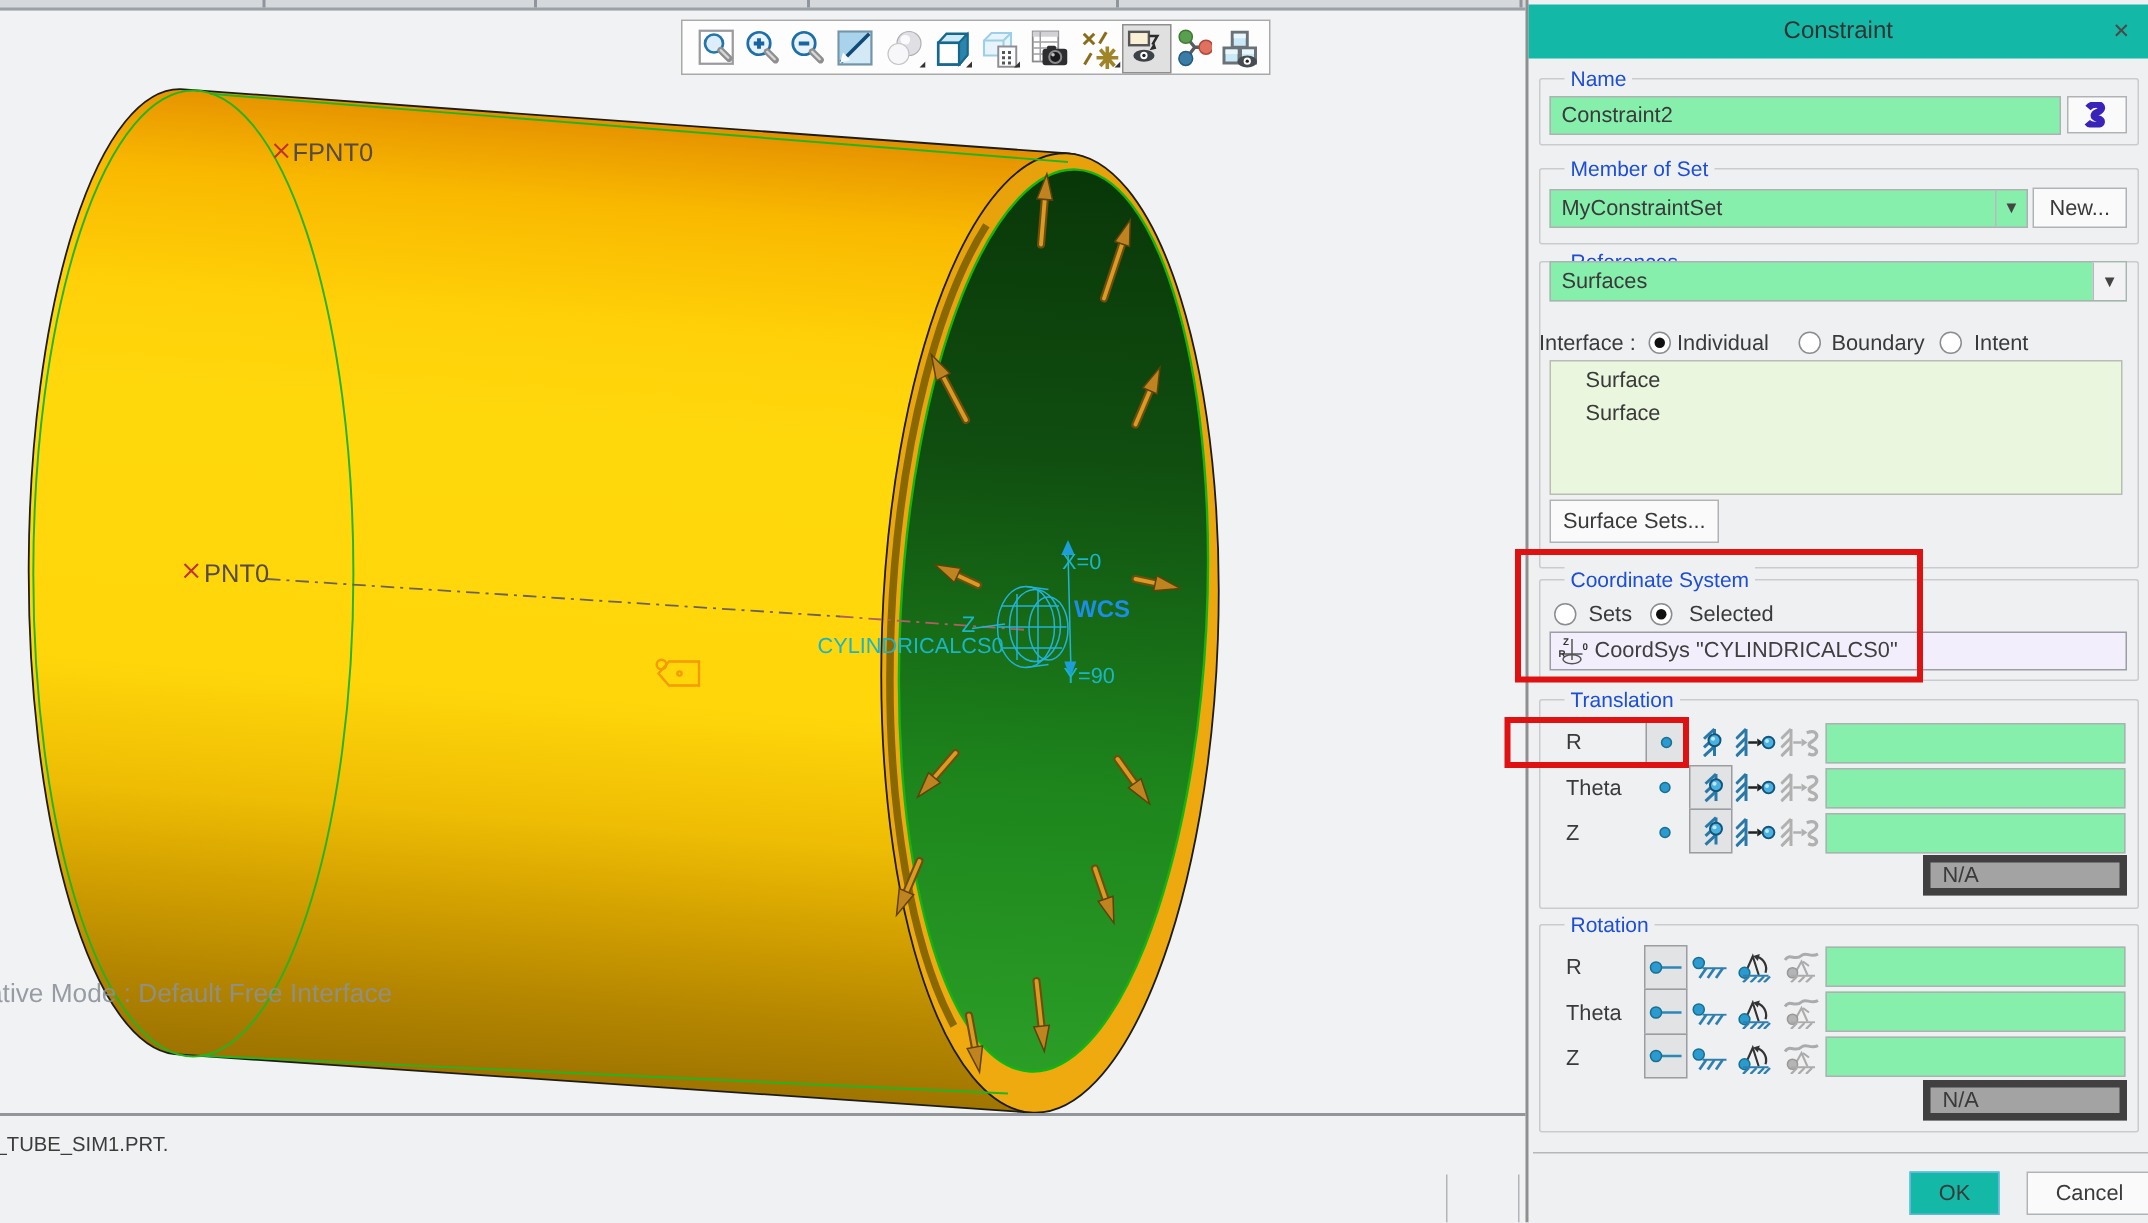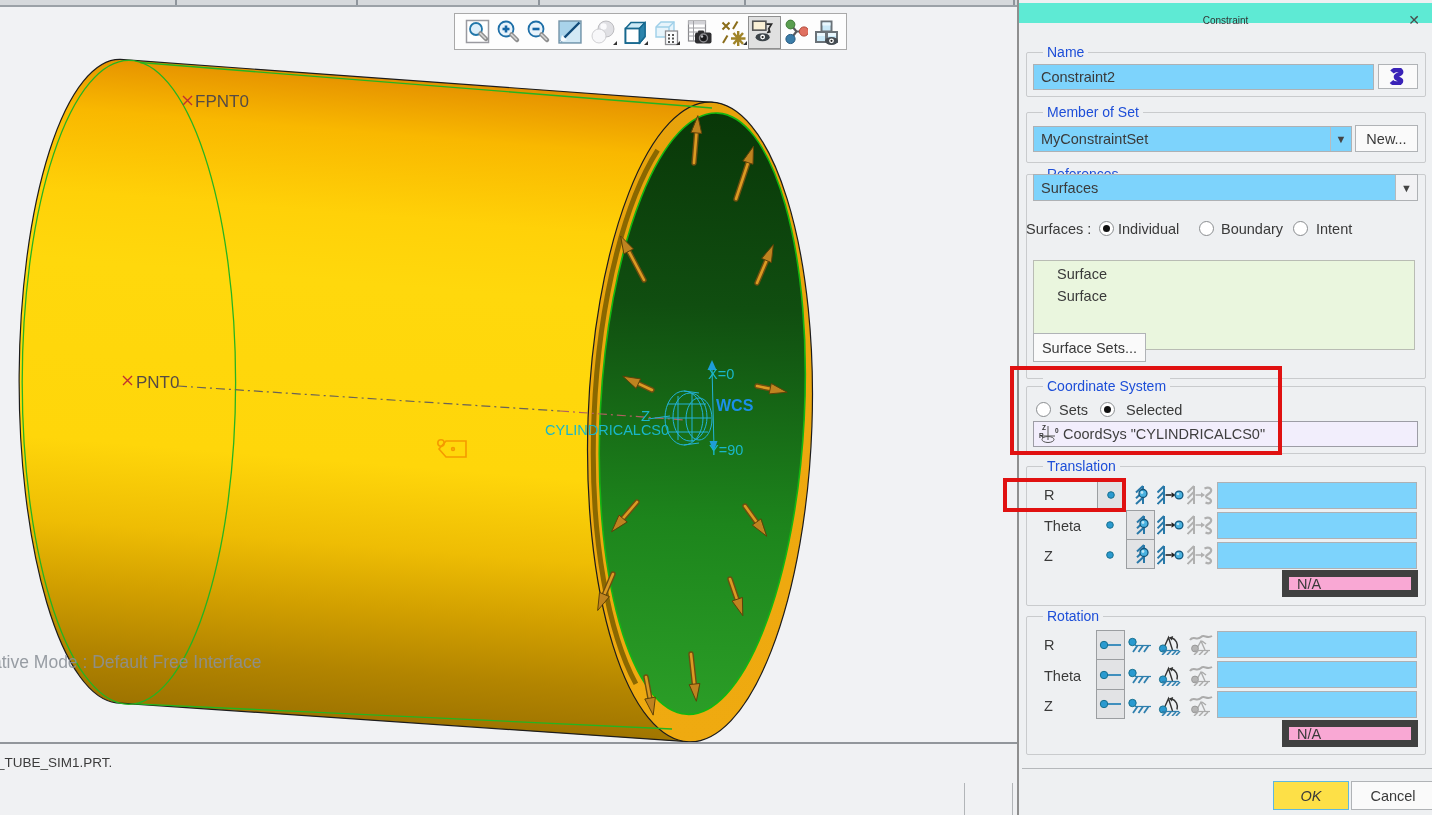--- a/index.html
+++ b/index.html
@@ -10,30 +10,30 @@
   .tick{position:absolute;top:0;width:2px;height:5px;background:#8f959c;}
   #toolbar{position:absolute;left:454px;top:13px;width:393px;height:37px;background:#fdfdfd;
            border:1px solid #a9a9a9;display:flex;align-items:center;padding-left:6px;box-sizing:border-box;}
   .tbi{width:30px;height:30px;display:flex;align-items:center;justify-content:center;position:relative;}
   .tbi.pressed{border:1px solid #8f8f8f;background:#e0e0e0;width:32px;height:32px;box-sizing:border-box;}
   #statusbar{position:absolute;left:0;top:742px;width:1019px;height:73px;background:#f0f1f3;border-top:2px solid #92969b;box-sizing:border-box;}
   #statusbar .msg{position:absolute;left:0px;top:11px;font-size:13.5px;color:#3c3c3c;}
   .svline{position:absolute;width:1px;height:32px;top:39px;background:#b2b5b8;}
   #panel{position:absolute;left:1017px;top:0;width:413px;height:815px;background:#eef0f2;
          border-left:2px solid #8f8f8f;box-sizing:content-box;font-size:14px;color:#3a3a3a;}
-  #ptitle{position:absolute;left:0;top:3px;width:100%;height:20px;background:#5eead4;
-          text-align:center;line-height:36px;font-size:10px;color:#333;}
+  #ptitle{position:absolute;left:0;top:3px;width:100%;height:36px;background:#14b8a6;
+          text-align:center;line-height:36px;font-size:16px;color:#333;}
   #pclose{position:absolute;right:12px;top:12px;font-size:14px;color:#4a4a4a;z-index:5;}
   fieldset,.fset{position:absolute;border:1px solid #c9cbcd;border-radius:2px;margin:0;padding:0;}
   .fset legend,.lg{position:absolute;top:-9px;left:16px;background:#eef0f2;padding:0 4px;font-size:14px;color:#1d4ed8;white-space:nowrap;}
-  .inp{position:absolute;background:#7dd3fc;border:1px solid #aeb1b4;box-sizing:border-box;
+  .inp{position:absolute;background:#86efac;border:1px solid #aeb1b4;box-sizing:border-box;
        font-size:14.5px;color:#3a3a3a;padding-left:7px;display:flex;align-items:center;}
   .btn{position:absolute;background:#fafafa;border:1px solid #b0b3b6;box-sizing:border-box;
        display:flex;align-items:center;justify-content:center;font-size:14.5px;color:#3a3a3a;}
-  .gray{position:absolute;background:#f9a8d4;border:7px solid #404040;box-sizing:border-box;
+  .gray{position:absolute;background:#a3a3a3;border:5px solid #404040;box-sizing:border-box;
         display:flex;align-items:center;font-size:14.5px;color:#3a3a3a;padding-left:8px;}
   .radio{position:absolute;width:15px;height:15px;border-radius:50%;border:1px solid #8a8d90;background:#fff;box-sizing:border-box;}
   .radio.sel:after{content:"";position:absolute;left:3px;top:3px;width:7px;height:7px;border-radius:50%;background:#111;}
   .rlab{position:absolute;font-size:14.5px;color:#3a3a3a;white-space:nowrap;}
   .redbox{position:absolute;border:4px solid #e01111;box-sizing:border-box;}
   .icbtn{position:absolute;border:1px solid #9b9ea1;background:#e2e3e5;box-sizing:border-box;
          display:flex;align-items:center;justify-content:center;}
   .icflat{position:absolute;display:flex;align-items:center;justify-content:center;}
 </style>
 </head>
@@ -305,28 +305,28 @@
   <div class="inp" style="left:14px;top:126px;width:319px;height:26px;">MyConstraintSet
     <span style="position:absolute;right:0;top:0;width:20px;height:24px;border-left:1px solid #b7babd;display:flex;align-items:center;justify-content:center;color:#444;font-size:11px;">▼</span>
   </div>
   <div class="btn" style="left:336px;top:125px;width:63px;height:27px;">New...</div>
   <div class="fset" style="left:7px;top:174px;width:398px;height:203px;">
       <span class="lg">References</span>
     </div>
   <div class="inp" style="left:14px;top:174px;width:385px;height:27px;">Surfaces
     <span style="position:absolute;right:0;top:0;width:21px;height:25px;border-left:1px solid #b7babd;background:#f2f2f4;display:flex;align-items:center;justify-content:center;color:#444;font-size:11px;">▼</span>
   </div>
-  <div class="rlab" style="left:7px;top:221px;">Surfaces :</div>
+  <div class="rlab" style="left:7px;top:221px;">Interface :</div>
   <div class="radio sel" style="left:80px;top:221px;"></div>
   <div class="rlab" style="left:99px;top:221px;">Individual</div>
   <div class="radio" style="left:180px;top:221px;"></div>
   <div class="rlab" style="left:202px;top:221px;">Boundary</div>
   <div class="radio" style="left:274px;top:221px;"></div>
   <div class="rlab" style="left:297px;top:221px;">Intent</div>
-  <div style="position:absolute;left:14px;top:240px;width:382px;height:90px;background:#eaf6de;border:1px solid #b9bcb4;box-sizing:border-box;font-size:14.5px;color:#3a3a3a;padding:3px 0 16px 23px;line-height:21.5px;margin-top:20px;">Surface<br>Surface</div>
+  <div style="position:absolute;left:14px;top:240px;width:382px;height:90px;background:#eaf6de;border:1px solid #b9bcb4;box-sizing:border-box;font-size:14.5px;color:#3a3a3a;padding:3px 0 16px 23px;line-height:21.5px;">Surface<br>Surface</div>
   <div class="btn" style="left:14px;top:333px;width:113px;height:29px;">Surface Sets...</div>
   <div class="fset" style="left:7px;top:386px;width:398px;height:66px;">
       <span class="lg">Coordinate System</span>
     </div>
   <div class="radio" style="left:17px;top:402px;"></div>
   <div class="rlab" style="left:40px;top:402px;">Sets</div>
   <div class="radio sel" style="left:81px;top:402px;"></div>
   <div class="rlab" style="left:107px;top:402px;">Selected</div>
   <div style="position:absolute;left:14px;top:421px;width:385px;height:26px;background:#f2eefc;border:1px solid #9d9da5;box-sizing:border-box;display:flex;align-items:center;font-size:14.5px;color:#3f3f3f;">
     <svg width="22" height="22" viewBox="0 0 22 22" style="margin:0 3px 0 4px;">
@@ -588,17 +588,17 @@
           <line x1="15" y1="17" x2="11" y2="21" stroke="#ababab" stroke-width="1.5"></line>
           <line x1="20" y1="17" x2="16" y2="21" stroke="#ababab" stroke-width="1.5"></line>
         </svg>
       </div>
   <div class="inp" style="left:198px;top:631px;width:200px;height:27px;"></div>
   <div class="inp" style="left:198px;top:661px;width:200px;height:27px;"></div>
   <div class="inp" style="left:198px;top:691px;width:200px;height:27px;"></div>
   </div>
   <div class="gray" style="left:263px;top:720px;width:136px;height:27px;">N/A</div>
   <div style="position:absolute;left:3px;top:768px;width:412px;height:1px;background:#b5b8bb;"></div>
-  <div class="btn" style="left:254px;top:781px;width:76px;height:29px;background:#fde047;border-color:#5fb8e0;font-style:italic;">OK</div>
+  <div class="btn" style="left:254px;top:781px;width:60px;height:29px;background:#14b8a6;border-color:#5fb8e0;">OK</div>
   <div class="btn" style="left:332px;top:781px;width:84px;height:29px;">Cancel</div>
 </div>
 <div class="redbox" style="left:1010px;top:366px;width:272px;height:89px;"></div>
 <div class="redbox" style="left:1003px;top:478px;width:123px;height:34px;"></div>
 
 </body></html>

